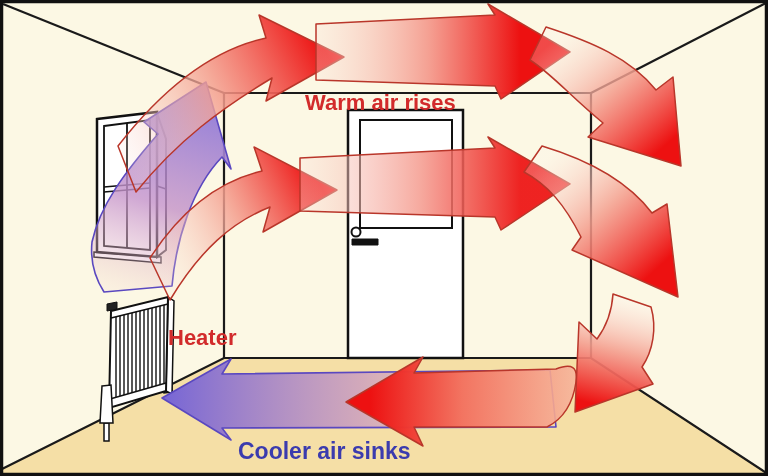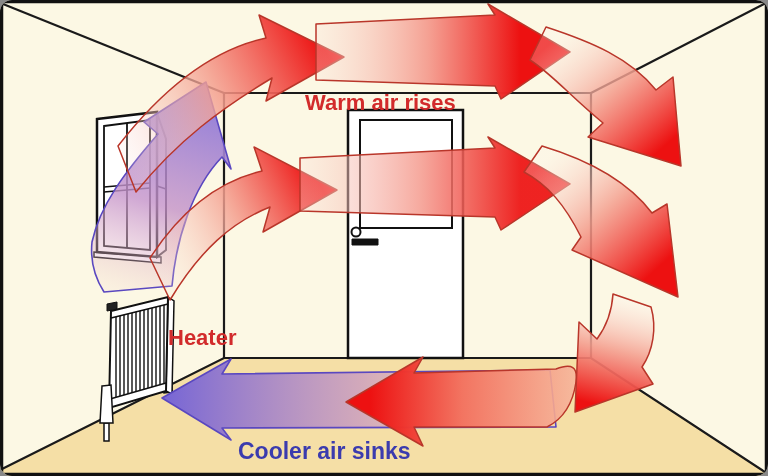--- a/index.html
+++ b/index.html
@@ -1,17 +1,17 @@
 <!DOCTYPE html>
 <html><head>
 <meta charset="utf-8">
 <style>
   html,body{margin:0;padding:0;background:#888;}
   .stage{width:768px;height:476px;position:relative;overflow:hidden;
-         font-family:"Liberation Sans",sans-serif;border-radius:12px;}
+         font-family:"Liberation Sans",sans-serif;}
   svg{display:block}
   text{font-family:"Liberation Sans",sans-serif;font-weight:bold;}
 </style>
 </head>
 <body>
 
 <div class="stage">
 <svg width="768" height="476" viewBox="0 0 768 476">
   <defs>
     <linearGradient id="gPurpleRise" gradientUnits="userSpaceOnUse" x1="130" y1="295" x2="195" y2="95">

